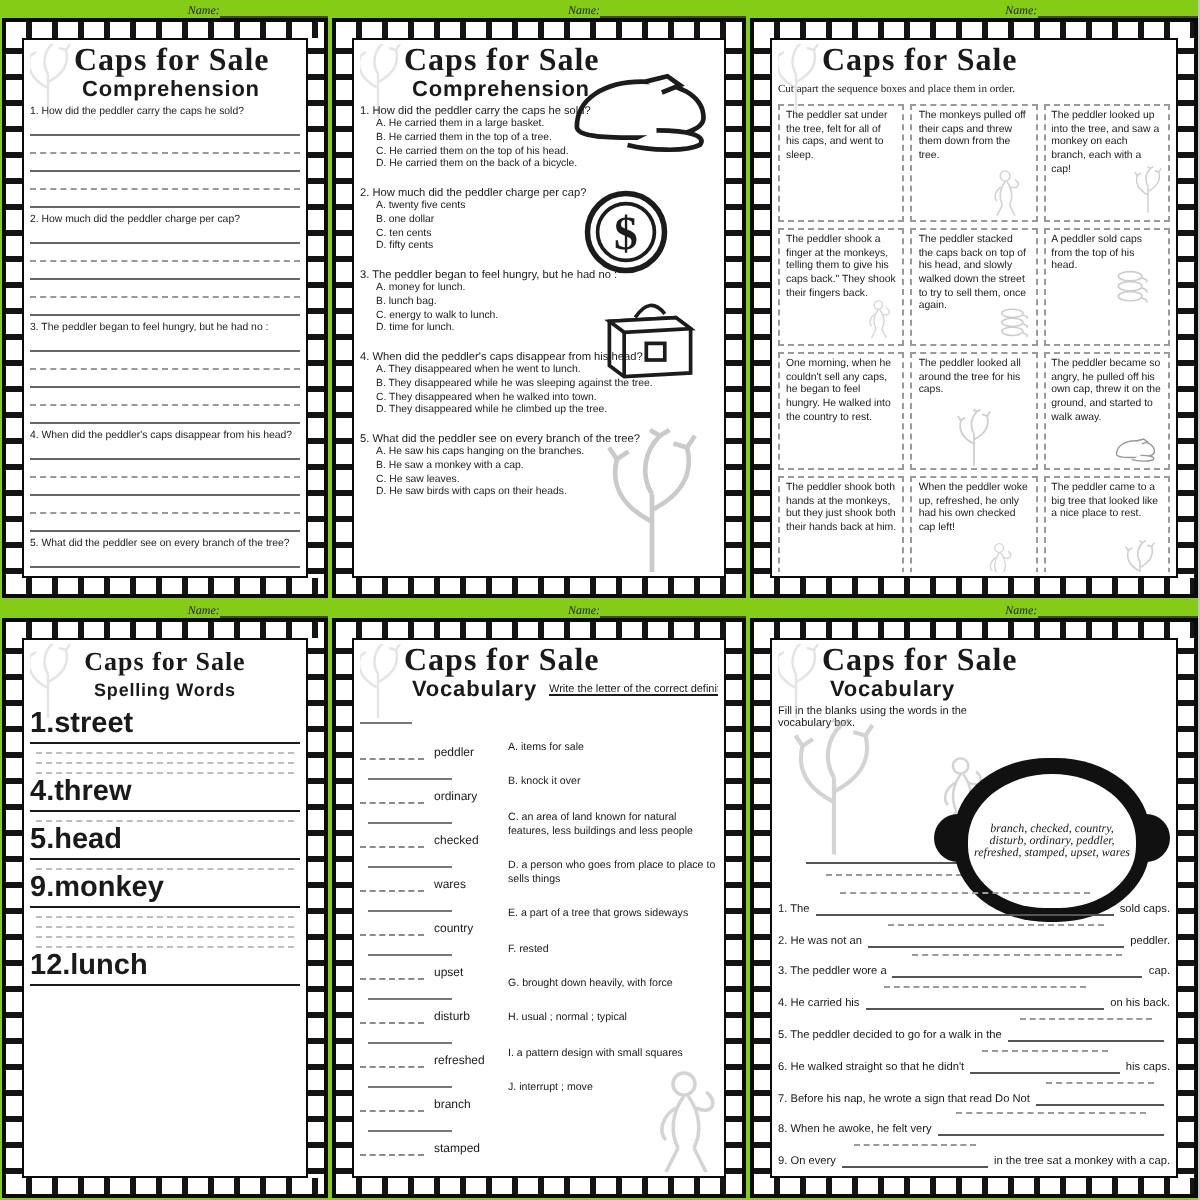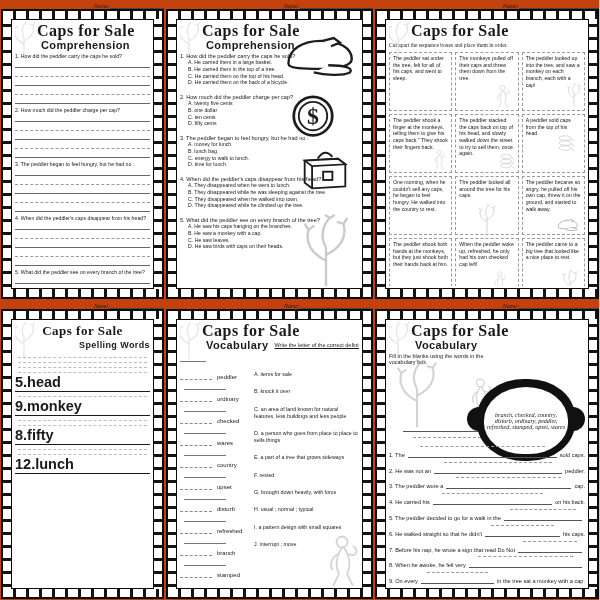--- a/index.html
+++ b/index.html
@@ -1,18 +1,18 @@
 <!DOCTYPE html>
 <html><head>
 <meta charset="utf-8">
 <style>
   html,body{margin:0;padding:0;background:#c7c7c7;}
   .board{width:599px;height:600px;box-sizing:border-box;display:grid;
     grid-template-columns:163px 207px 224px;grid-template-rows:298px 298px;
-    gap:2px;padding:1px;background:#c2410c;font-family:"Liberation Sans",sans-serif;color:#1a1a1a;}
+    gap:2px;padding:1px;background:#84cc16;font-family:"Liberation Sans",sans-serif;color:#1a1a1a;}
   .cell{display:flex;flex-direction:column;min-height:0;overflow:hidden;}
   .namebar{height:8px;flex:none;display:flex;align-items:flex-end;padding-left:57%;
     font:italic 6px "Liberation Serif",serif;color:#222;overflow:hidden;}
   .nameline{flex:1;border-bottom:1px solid #444;height:7px;}
   .sheet{flex:1;position:relative;border:2px solid #0a0a0a;box-sizing:border-box;background-color:#fff;
     background-image:
       repeating-linear-gradient(90deg,#fff 0 10px,#141414 10px 13px),
       repeating-linear-gradient(90deg,#fff 0 10px,#141414 10px 13px),
       repeating-linear-gradient(0deg,#fff 0 10px,#141414 10px 13px),
       repeating-linear-gradient(0deg,#fff 0 10px,#141414 10px 13px);
@@ -36,21 +36,21 @@
   .op{font-size:5.2px;padding-left:8px;line-height:1.3;white-space:nowrap;}
   .p2art{position:absolute;right:0;top:0;width:80px;height:100%;z-index:1;}
   .p2art svg{position:absolute;}
   
   .instr3{font:5.5px "Liberation Serif",serif;margin:3px 0 4px 0;}
   .seqgrid{display:grid;grid-template-columns:1fr 1fr 1fr;gap:3px;}
   .sbox{border:1px dashed #9a9a9a;padding:2px 3px;font-size:5.2px;line-height:1.28;height:53px;position:relative;overflow:hidden;}
   .sk{position:absolute;opacity:.5;}
   
   .p4 .title{padding-left:0;text-align:center;font-size:13px;}
-  .p4 .subtitle{padding-left:0;text-align:right;font-size:9px;}
+  .p4 .subtitle{padding-left:0;text-align:center;font-size:9px;}
   .sprow{display:flex;align-items:flex-end;height:18px;border-bottom:1.4px solid #1a1a1a;}
   .spword{font-weight:bold;font-size:14.5px;line-height:17px;white-space:nowrap;}
   .spdash{height:4px;border-bottom:1px dashed #bdbdbd;margin:0 3px;}
   
   .hrow{display:flex;align-items:flex-end;}
   .vinstr{font-size:5.5px;text-decoration:underline;margin-left:6px;line-height:11px;white-space:nowrap;}
   .p5cols{display:flex;margin-top:4px;}
   .vmcol{width:74px;flex:none;}
   .vmtop{width:26px;border-bottom:1px solid #777;height:6px;margin-bottom:6px;}
   .vmrow{display:flex;align-items:flex-end;height:12px;}
@@ -329,36 +329,39 @@
     <div class="sheet">
       <div class="innerline"></div>
       <div class="content">
         <div class="hdr">
           <svg class="wm">
               <use href="#s-tree"></use>
             </svg>
           <div class="title">Caps for Sale</div>
           <div class="subtitle">Spelling Words</div>
         </div>
-          <div class="spdash"></div>
-          <div class="spdash"></div>
-          <div class="spdash"></div>
+        <div class="sprow">
+            <span class="spword">1.street</span>
+          </div>
+          <div class="spdash"></div>
+          <div class="spdash"></div>
+          <div class="spdash"></div>
+        <div class="sprow">
+            <span class="spword">4.threw</span>
+          </div>
           <div class="spdash"></div>
         <div class="sprow">
             <span class="spword">5.head</span>
           </div>
           <div class="spdash"></div>
         <div class="sprow">
             <span class="spword">9.monkey</span>
           </div>
           <div class="spdash"></div>
           <div class="spdash"></div>
-        <div class="sprow">
-            <span class="spword">8.fifty</span>
-          </div>
           <div class="spdash"></div>
           <div class="spdash"></div>
         <div class="sprow">
             <span class="spword">12.lunch</span>
           </div>
 
       </div>
     </div>
   </div>
 

